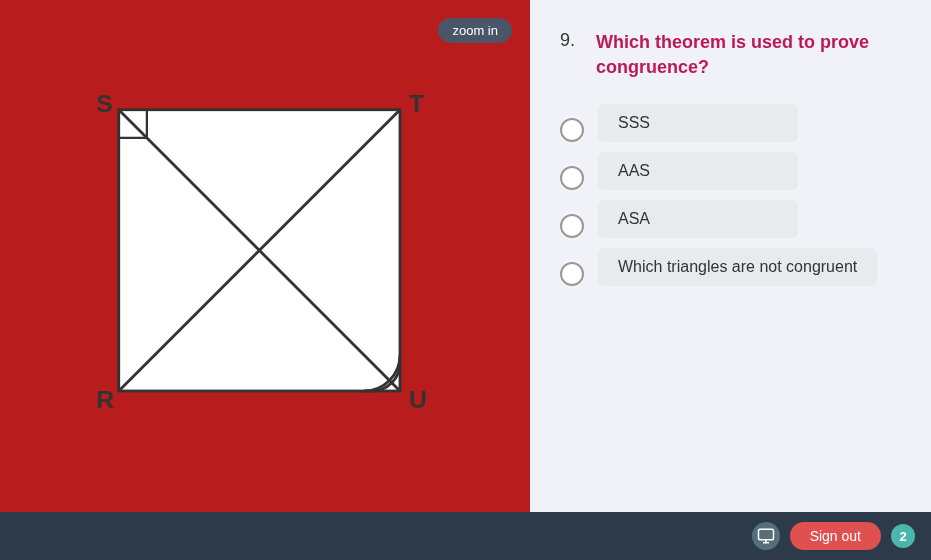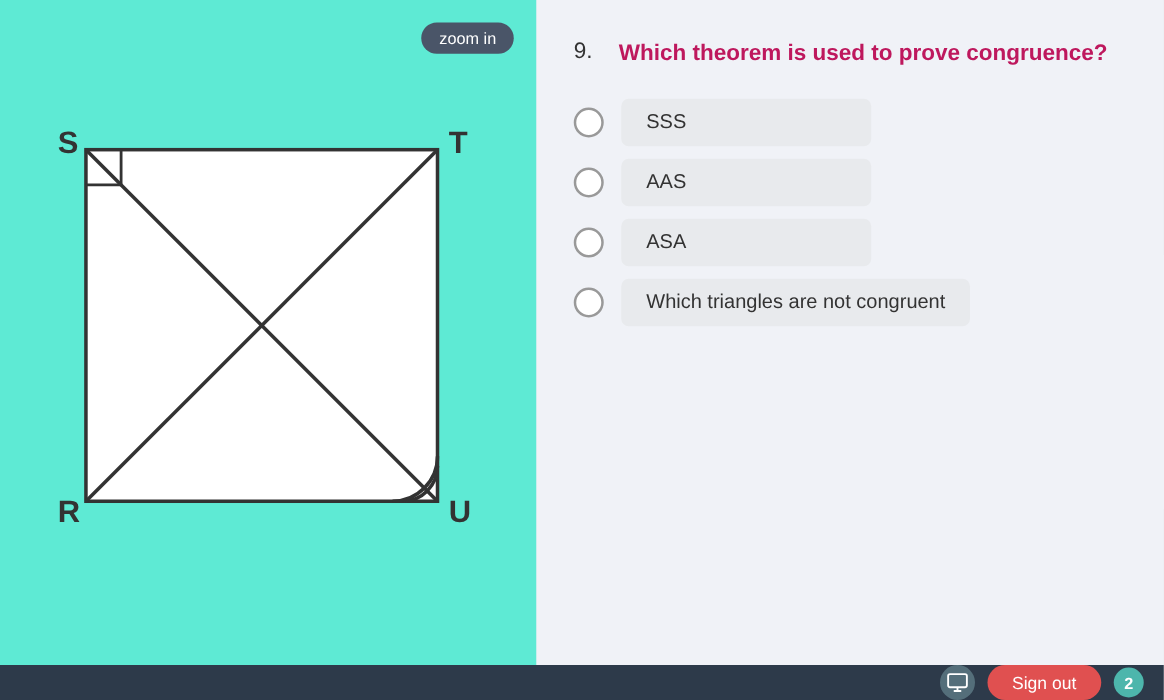--- a/index.html
+++ b/index.html
@@ -15,22 +15,22 @@
     }
 
     .main-content {
       display: flex;
       flex: 1;
       overflow: hidden;
     }
 
     
     .left-panel {
-      width: 429px;
-      background: #5eead4;
+      width: 530px;
+      background: #b91c1c;
       display: flex;
       align-items: center;
       justify-content: center;
       position: relative;
       padding: 4px;
     }
 
     .zoom-in-btn {
       position: absolute;
       top: 18px;
@@ -91,21 +91,21 @@
     }
 
     .options-list {
       display: flex;
       flex-direction: column;
       gap: 10px;
     }
 
     .option-item {
       display: flex;
-      align-items: center;
+      align-items: flex-end;
       gap: 14px;
       cursor: pointer;
     }
 
     .option-radio {
       width: 24px;
       height: 24px;
       border-radius: 50%;
       border: 2px solid #999;
       background: white;
@@ -118,21 +118,21 @@
       border-radius: 6px;
       padding: 10px 20px;
       font-size: 16px;
       color: #333;
       min-width: 200px;
       cursor: pointer;
     }
 
     
     .taskbar {
-      height: 28px;
+      height: 48px;
       background: #2d3a4a;
       display: flex;
       align-items: center;
       justify-content: flex-end;
       padding: 0 16px;
       gap: 12px;
       flex-shrink: 0;
     }
 
     .sign-out-btn {

